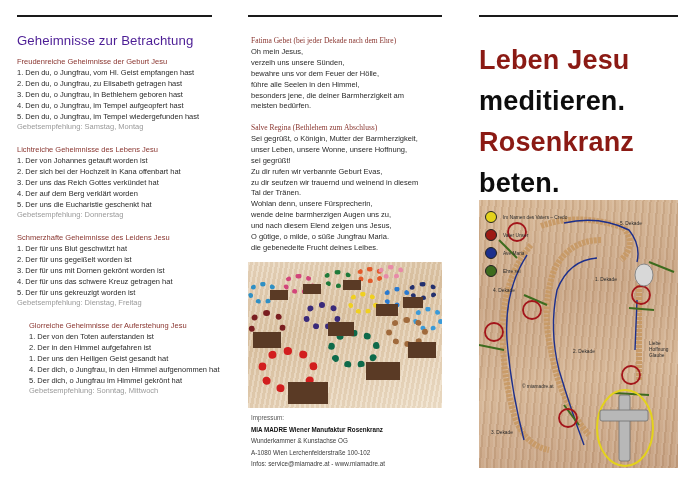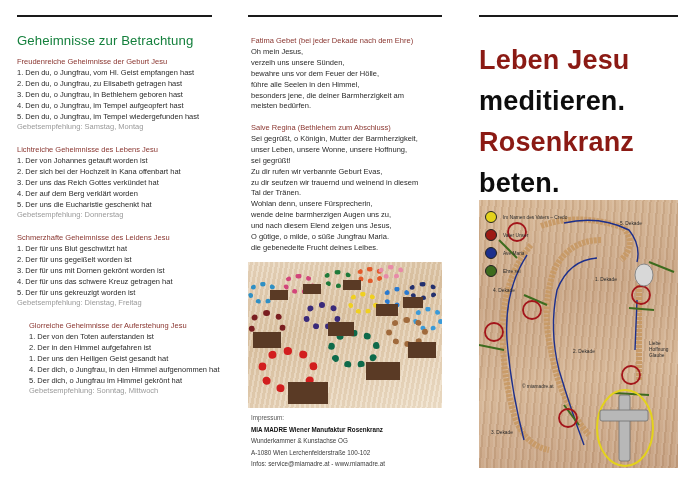--- a/index.html
+++ b/index.html
@@ -1,27 +1,27 @@
 <!DOCTYPE html>
 <html><head>
 <meta charset="utf-8">
 <style>
   * { box-sizing: border-box; margin: 0; padding: 0; }
   html, body { width: 700px; height: 494px; background: #ffffff; overflow: hidden; }
   body { position: relative; font-family: "Liberation Sans", "DejaVu Sans", sans-serif; color: #2a2a2a; }
   .rule { position: absolute; height: 2px; background: #1a1a1a; }
-  .col1-title { position: absolute; left: 17px; top: 33px; font-size: 13.2px; color: #15803d; letter-spacing: 0.1px; white-space: nowrap; }
+  .col1-title { position: absolute; left: 17px; top: 33px; font-size: 13.2px; color: #4c1d95; letter-spacing: 0.1px; white-space: nowrap; }
   .mystery { position: absolute; left: 17px; width: 220px; font-size: 7.5px; line-height: 10.9px; white-space: nowrap; }
   .mystery .head { color: #8a3630; }
   .mystery .item { color: #2a2a2a; }
   .mystery .rec { color: #9a9a9a; }
 
   
   .prayer { position: absolute; left: 251px; width: 200px; font-size: 7.5px; line-height: 10.9px; white-space: nowrap; }
-  .prayer .head { color: #8a3630; }
+  .prayer .head { color: #8a3630; font-family: Liberation Serif, serif; }
   .prayer .line { color: #2a2a2a; }
 
   .photo { position: absolute; left: 248px; top: 262px; width: 194px; height: 146px; overflow: hidden;
     background: linear-gradient(160deg, #e9d7bf 0%, #dcc4a4 40%, #e7d3b8 70%, #f0e2cc 100%); }
   .photo .grain { position: absolute; inset: 0;
     background: repeating-linear-gradient(100deg, rgba(255,255,255,0.18) 0 2px, rgba(150,110,70,0.08) 2px 5px); }
   .ring { position: absolute; border-radius: 50%; border-style: dotted; }
   .cross { position: absolute; background: #5a3a25; }
   .cross::before { content: ""; position: absolute; background: #5a3a25; }
 

